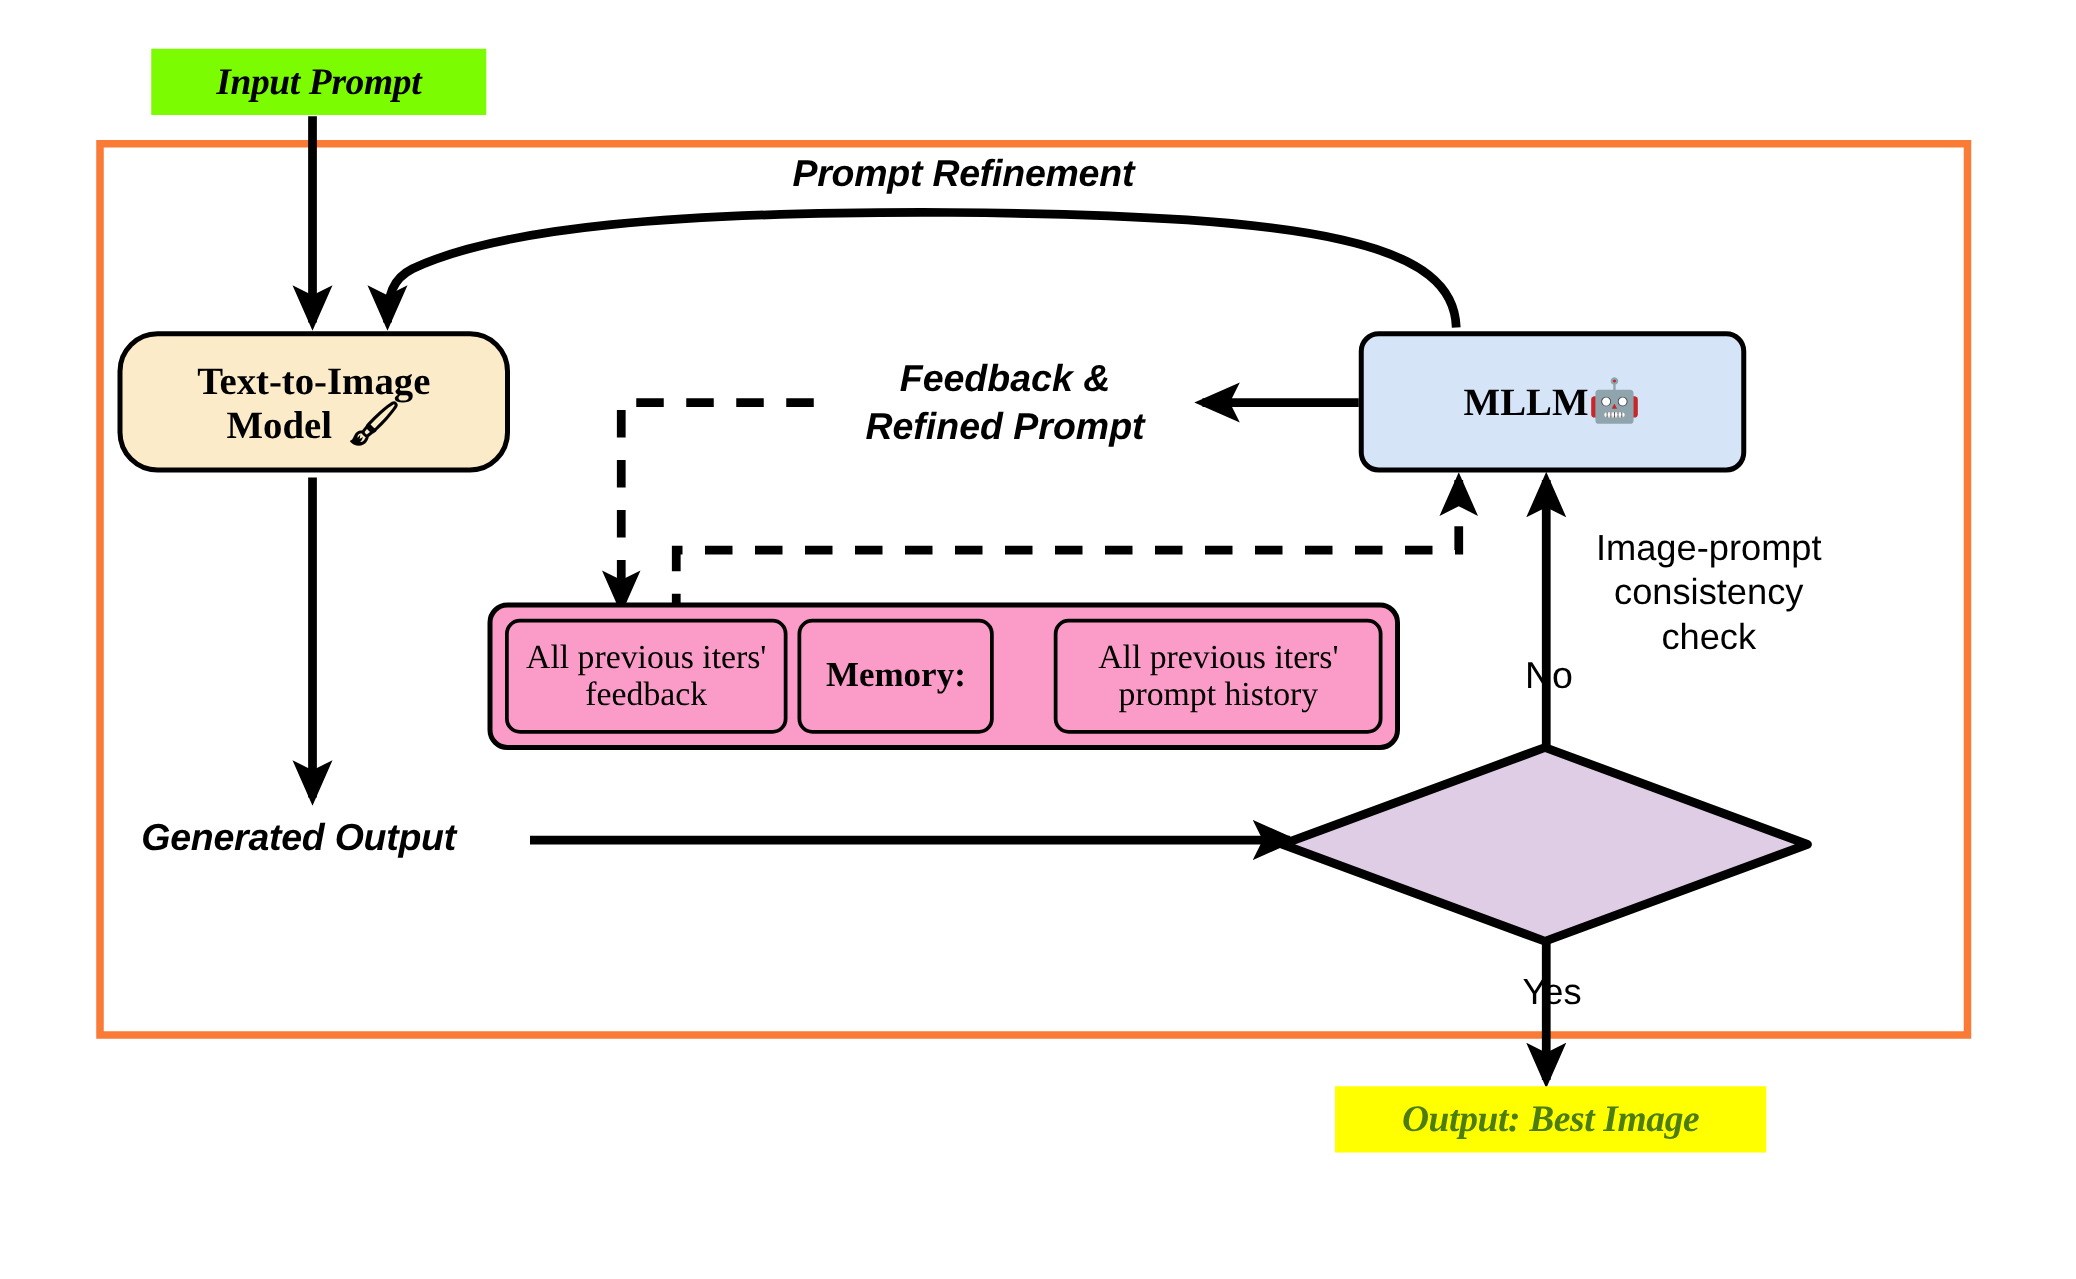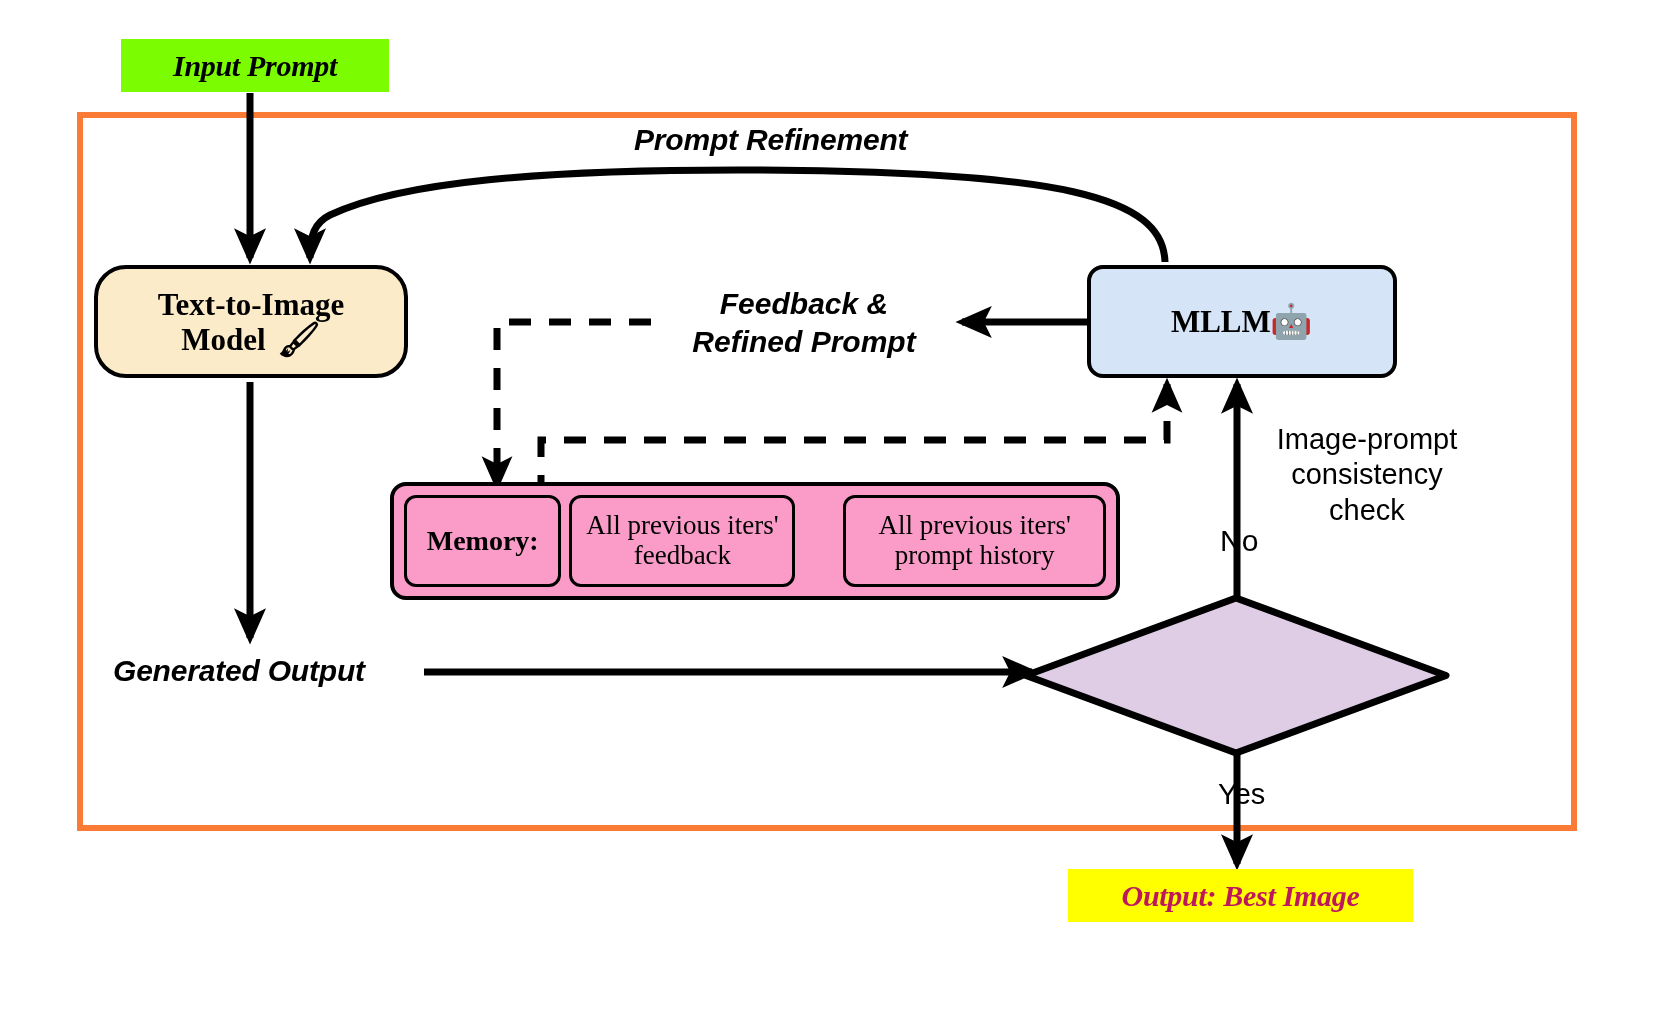--- a/index.html
+++ b/index.html
@@ -45,21 +45,21 @@
     letter-spacing: -0.3px;
   }
   
   #output-best-image {
     left: 1068px; top: 869px;
     width: 345px; height: 53px;
     background: #FFFF00;
     font-weight: bold;
     font-style: italic;
     font-size: 30px;
-    color: #be185d;
+    color: #4d7c0f;
     letter-spacing: -0.3px;
   }
   
   #t2i-model {
     left: 94px; top: 265px;
     width: 314px; height: 113px;
     background: #FCEBC8;
     border: 4px solid #000;
     border-radius: 32px;
     font-weight: bold;
@@ -231,26 +231,26 @@
       <span class="emoji">🖌</span>
     </span>
   </div>
 
   <div class="node" id="mllm-box">
     <span>MLLM</span>
     <span class="emoji">🤖</span>
   </div>
 
   <div class="node" id="memory-box">
-    <div class="mem-cell" id="mem-label">
-      <span>Memory:</span>
-    </div>
     <div class="mem-cell" id="mem-feedback">
       <span>All previous
 iters' feedback</span>
+    </div>
+    <div class="mem-cell" id="mem-label">
+      <span>Memory:</span>
     </div>
     <div class="mem-cell" id="mem-history">
       <span>All previous iters'
 prompt history</span>
     </div>
   </div>
 
 
   <div class="node" id="output-best-image">
     <span>Output: Best Image</span>

